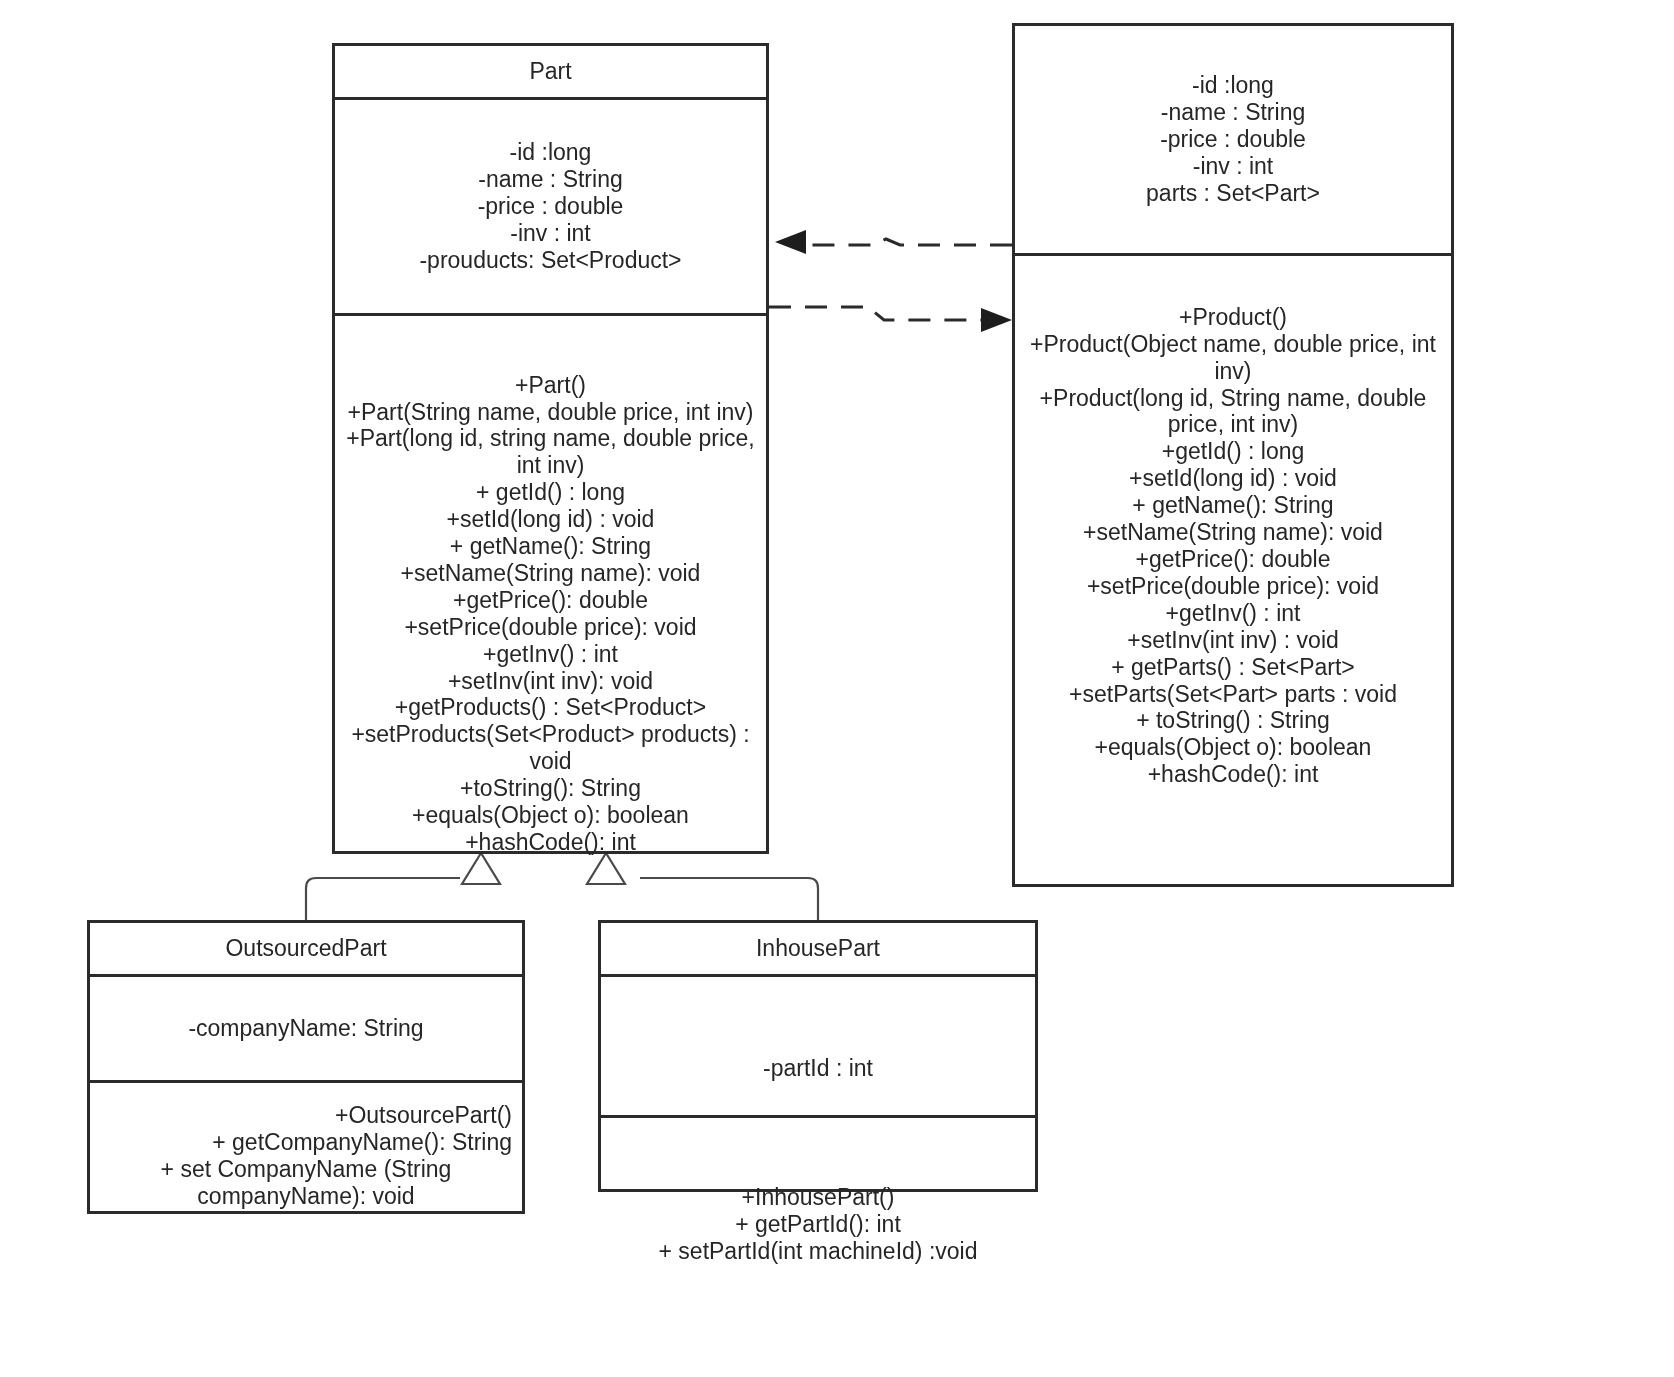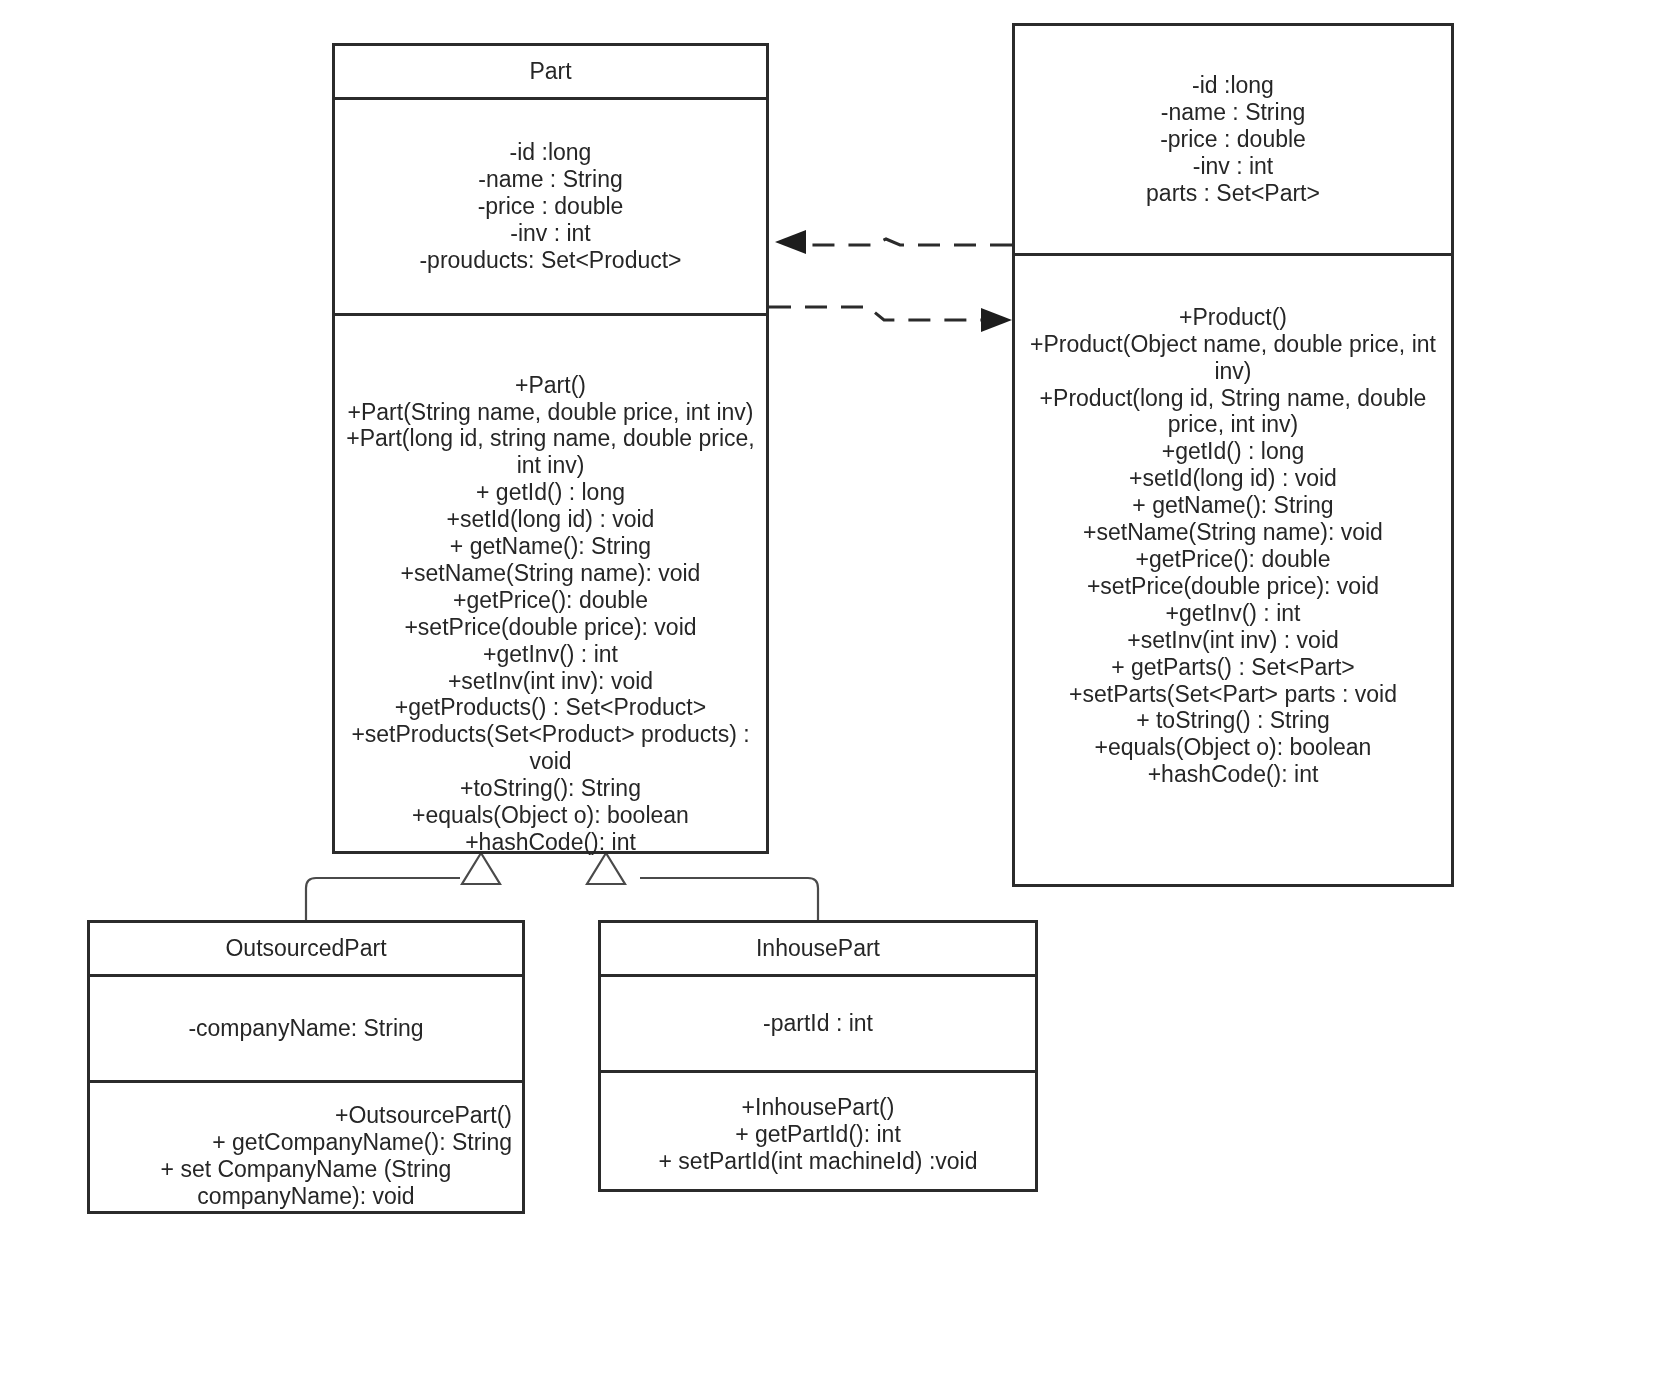--- a/index.html
+++ b/index.html
@@ -66,21 +66,21 @@
   #product-class    { left: 1012px; top: 23px; width: 442px; height: 864px; }
   #product-class .attrs   { height: 230px; }
   #product-class .methods { height: 580px; }
 
   
   #outsourced-class { left: 87px; top: 920px; width: 438px; height: 294px; }
   #outsourced-class .attrs   { height: 106px; }
   #outsourced-class .methods { height: 147px; align-items: flex-end; }
 
   
-  #inhouse-class    { left: 598px; top: 920px; width: 440px; height: 272px; }
+  #inhouse-class    { left: 598px; top: 920px; width: 440px; height: 272px; gap: 45px; }
   #inhouse-class .attrs   { height: 96px; }
   #inhouse-class .methods { height: 124px; }
 
   
   .connector-layer {
     position: absolute;
     left: 0;
     top: 0;
     width: 1674px;
     height: 1377px;

